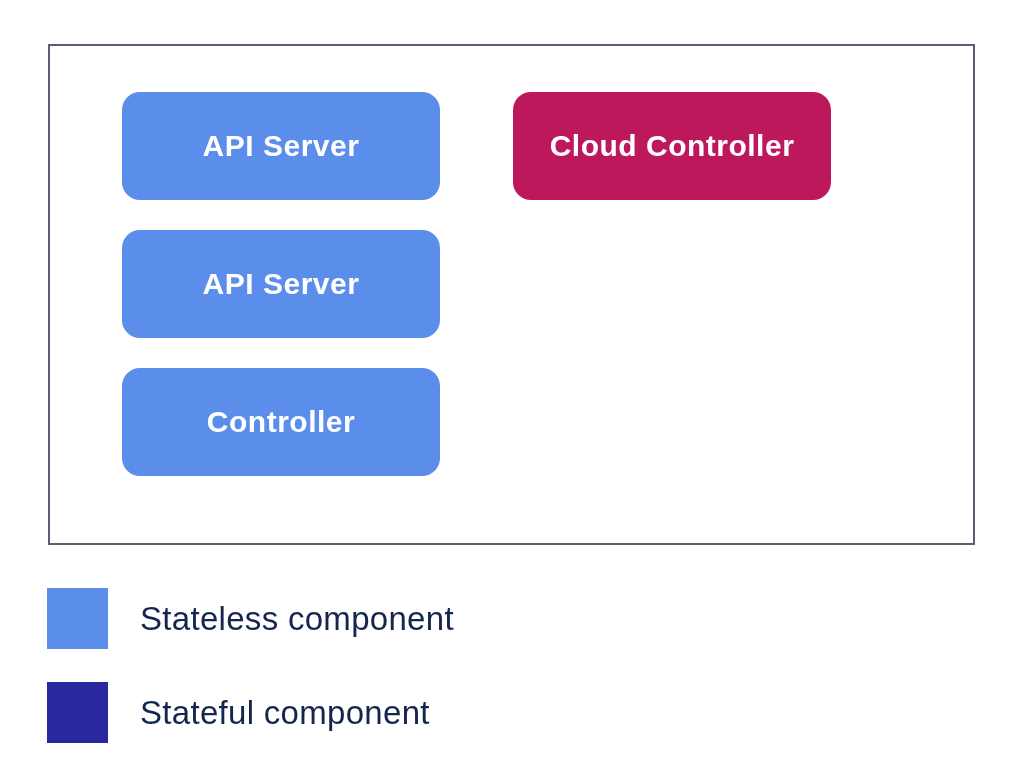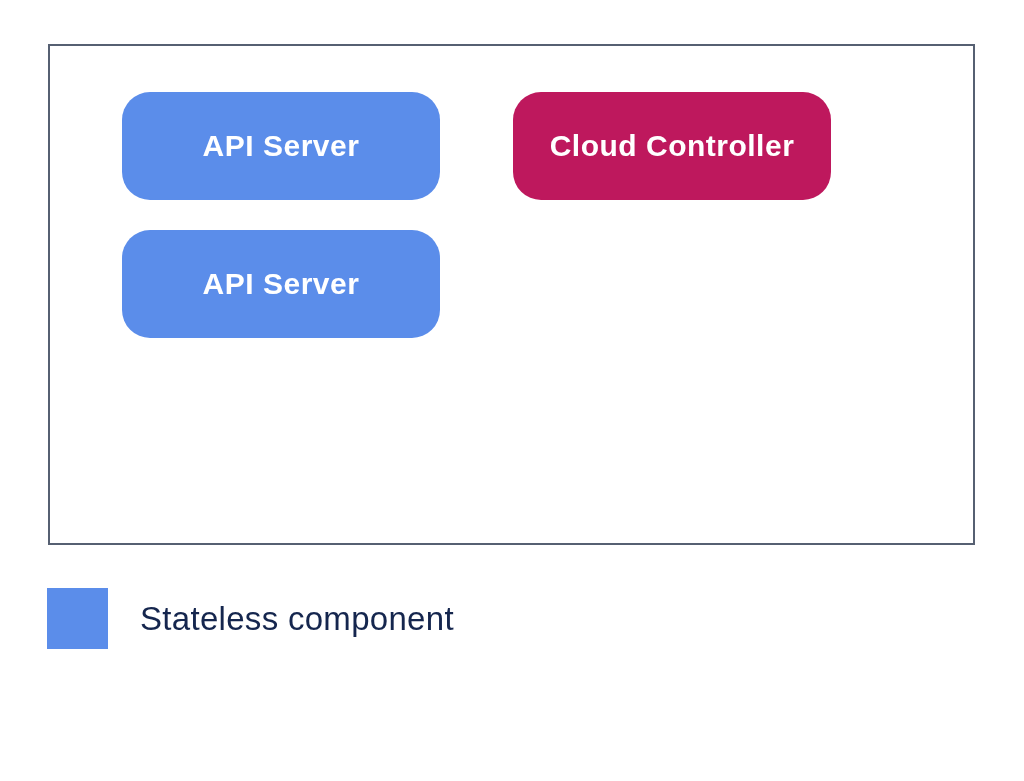--- a/index.html
+++ b/index.html
@@ -21,21 +21,21 @@
     top: 44px;
     width: 923px;
     height: 497px;
     border: 2px solid #566072;
     background: #ffffff;
   }
   .node {
     position: absolute;
     width: 318px;
     height: 108px;
-    border-radius: 28px;
+    border-radius: 18px;
     display: flex;
     align-items: center;
     justify-content: center;
   }
   .node-label {
     color: #ffffff;
     font-size: 30px;
     font-weight: 700;
     letter-spacing: 0.5px;
     white-space: nowrap;
@@ -84,26 +84,33 @@
 
     <div class="node pos-r1c2" style="background-color: #be185d;">
       <span class="node-label">Cloud Controller</span>
     </div>
 
     <div class="node pos-r2c1" style="background-color: rgb(91, 141, 234);">
       <span class="node-label">API Server</span>
     </div>
 
 
+    <div class="node pos-r3c1" style="background-color: rgb(91, 141, 234);">
+      <span class="node-label">Controller</span>
+    </div>
 
   </div>
 
   <div class="legend">
 
     <div class="legend-row">
       <span class="swatch" style="background-color: rgb(91, 141, 234);"></span>
       <span class="legend-label">Stateless component</span>
     </div>
 
+    <div class="legend-row">
+      <span class="swatch" style="background-color: rgb(41, 40, 158);"></span>
+      <span class="legend-label">Stateful component</span>
+    </div>
 
   </div>
 
 </div>
 
 </body></html>

